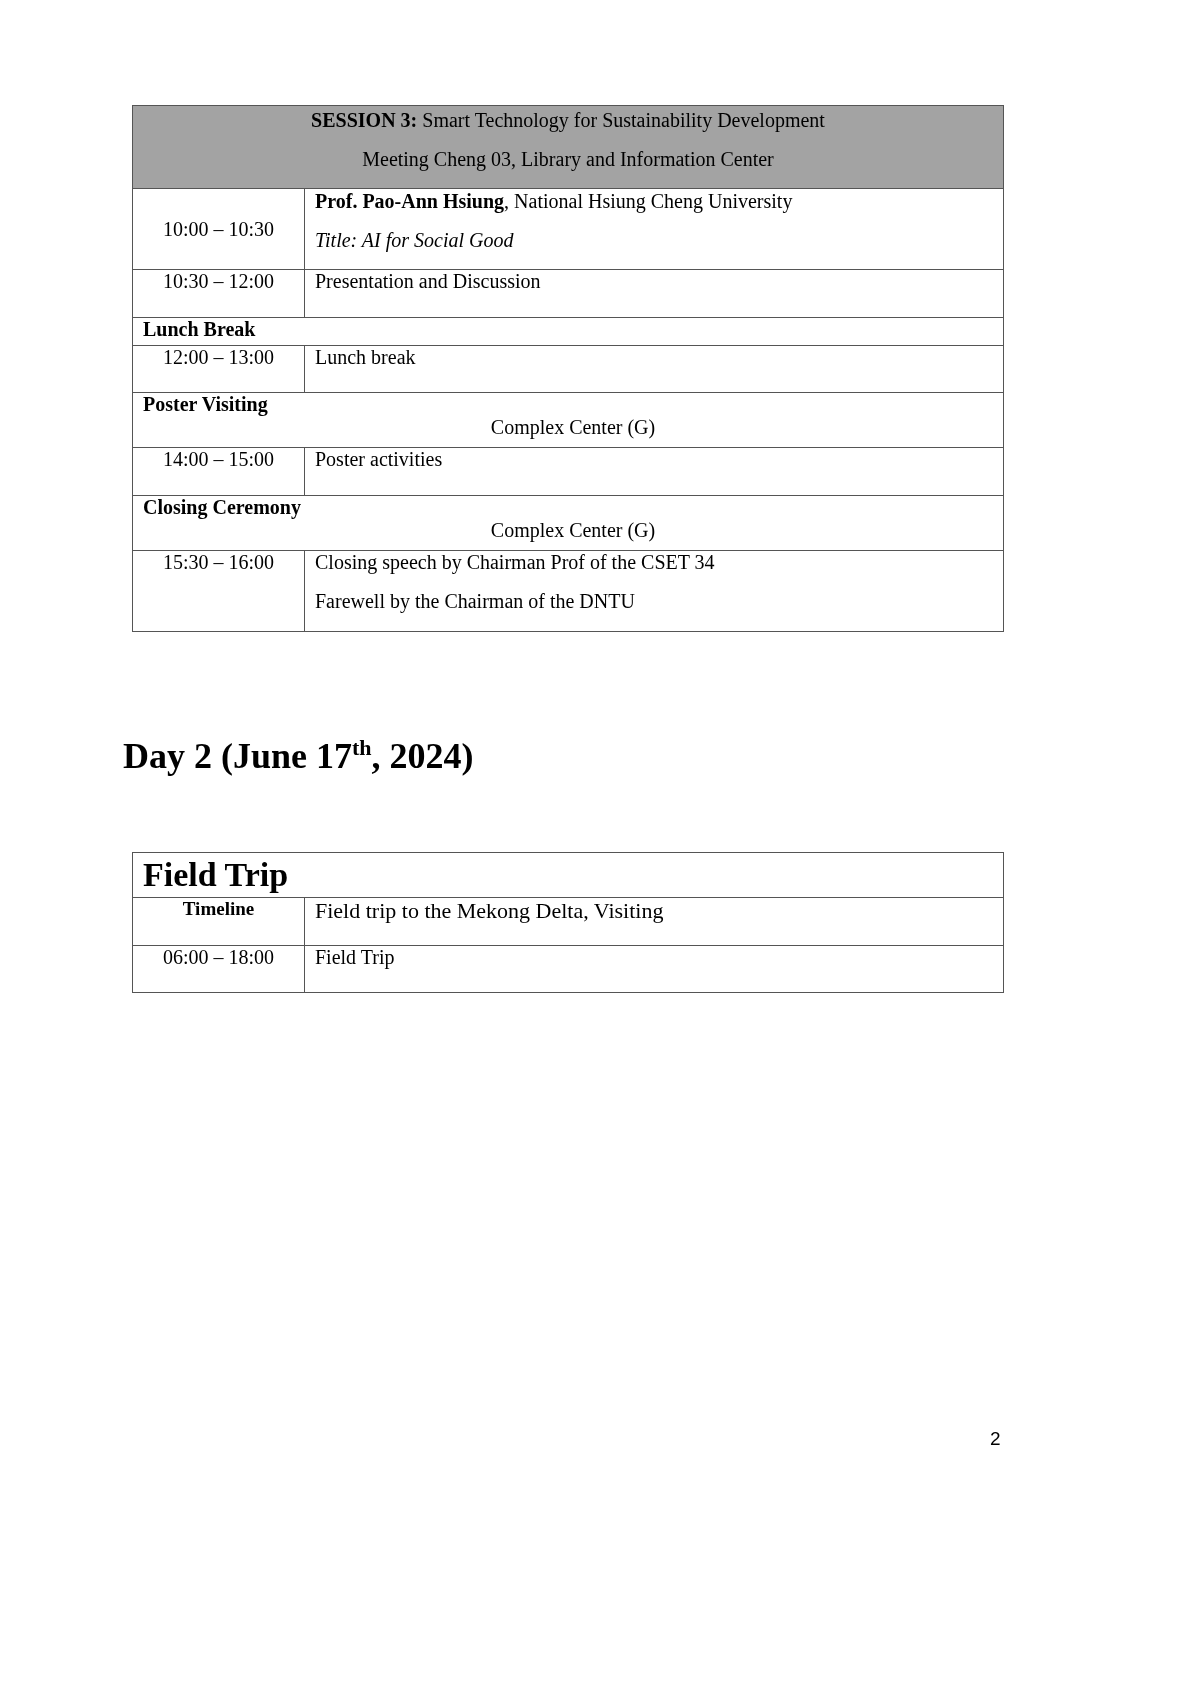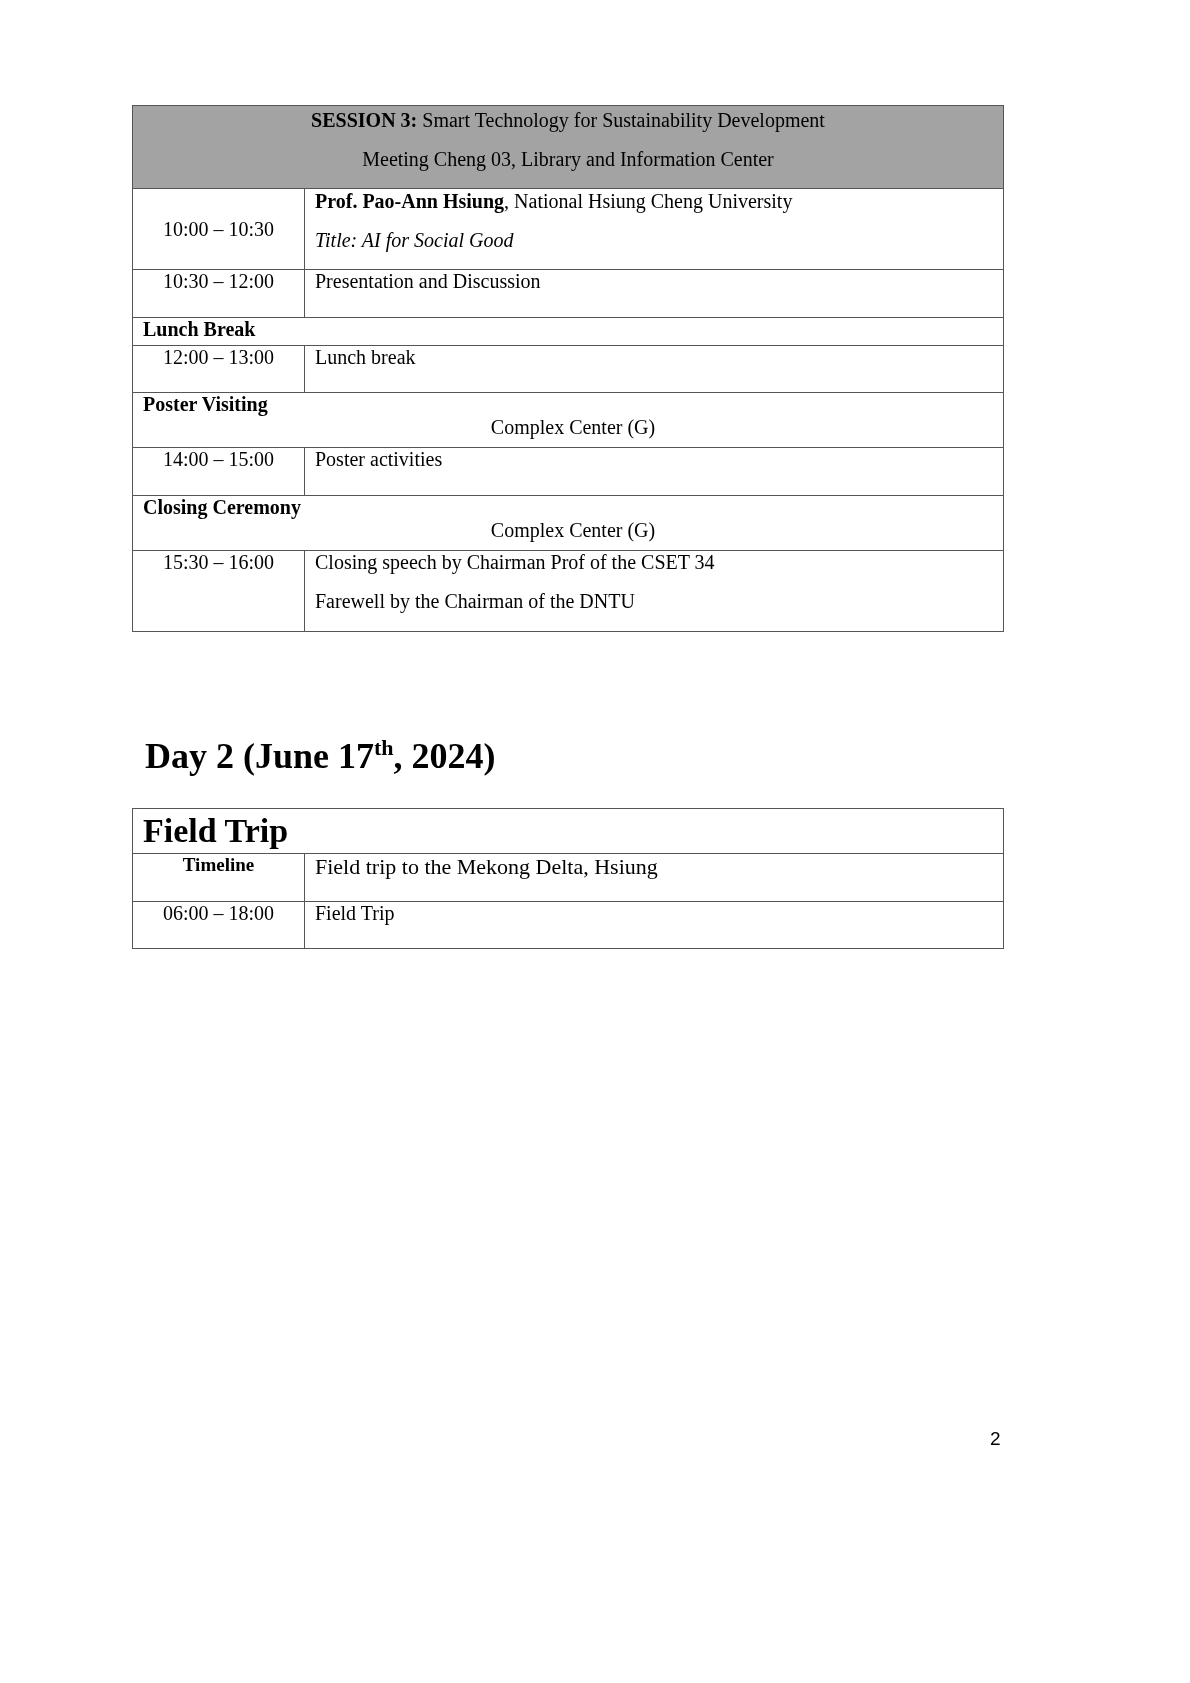--- a/index.html
+++ b/index.html
@@ -3,21 +3,21 @@
 <meta charset="utf-8">
 <style>
   html,body{margin:0;padding:0;background:#fff;}
   body{width:1190px;height:1683px;position:relative;font-family:"Liberation Serif","DejaVu Serif",serif;color:#000;}
   table{border-collapse:collapse;position:absolute;left:132px;width:872px;}
   td{border:1px solid #555;font-size:20px;vertical-align:top;padding:0;}
   .time{width:171px;text-align:center;}
   .hdr{background:#a3a3a3;text-align:center;}
   .sec{font-weight:bold;padding-left:10px;}
   .c2{padding-left:10px;}
-  #day2{position:absolute;left:145px;top:735px;font-size:36px;font-weight:bold;margin:0;}
+  #day2{position:absolute;left:123px;top:735px;font-size:36px;font-weight:bold;margin:0;}
   #day2 sup{font-size:22px;}
   .pagenum{position:absolute;left:990px;top:1428px;font-family:"Liberation Sans",sans-serif;font-size:19px;}
 </style>
 </head>
 <body>
 
 <table style="top:105px;">
   <tbody>
       <tr style="height:83px;">
     <td colspan="2" class="hdr">
@@ -64,28 +64,28 @@
     <td class="c2">
       <div>Closing speech by Chairman Prof of the CSET 34</div>
       <div style="margin-top:16px;">Farewell by the Chairman of the DNTU</div>
     </td>
   </tr>
 </tbody>
   </table>
 
 <h2 id="day2"><span>Day 2 (June 17</span><sup>th</sup><span>, 2024)</span></h2>
 
-<table style="top:808px;">
+<table style="top:852px;">
   <tbody>
       <tr style="height:45px;">
     <td colspan="2" style="font-size:34px;font-weight:bold;padding-left:10px;vertical-align:middle;">Field Trip</td>
   </tr>
   <tr style="height:48px;">
     <td class="time" style="font-weight:bold;font-size:19px;">Timeline</td>
-    <td class="c2" style="font-size:22px;">Field trip to the Mekong Delta, Hsiung</td>
+    <td class="c2" style="font-size:22px;">Field trip to the Mekong Delta, Visiting</td>
   </tr>
   <tr style="height:47px;">
     <td class="time">06:00 – 18:00</td>
     <td class="c2">Field Trip</td>
   </tr>
 </tbody>
   </table>
 
 <div class="pagenum">2</div>
 

